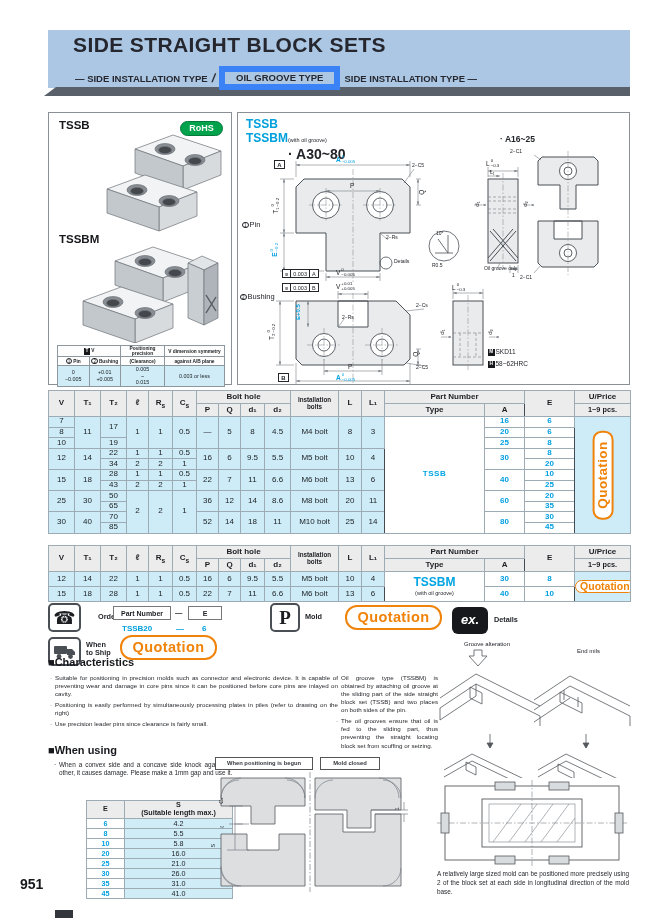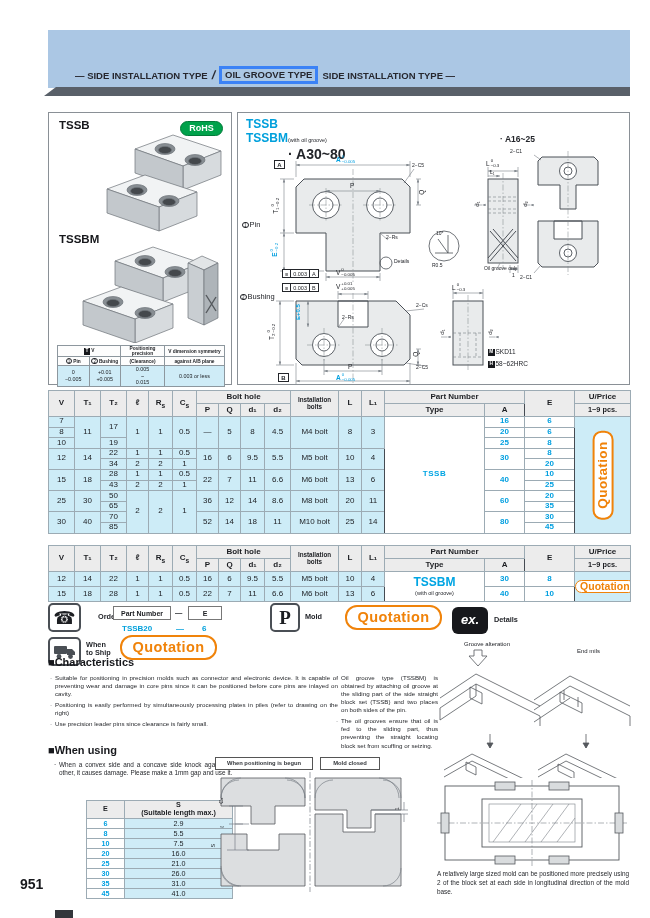--- a/index.html
+++ b/index.html
@@ -4,21 +4,21 @@
 <style>
 *{box-sizing:border-box;margin:0;padding:0}
 body{font-family:"Liberation Sans",sans-serif;color:#1c1e22;background:#fff}
 #page{position:relative;width:650px;height:918px;background:#fff;overflow:hidden}
 .abs{position:absolute}
 
 #banner{left:48px;top:30px;width:582px;height:58px;background:#abc7e4}
 #banner-strip{left:44px;top:87px;width:586px;height:9px;background:#596069;clip-path:polygon(0 100%,12px 0,100% 0,100% 100%)}
 #title{left:73px;top:33px;font-size:21px;font-weight:bold;color:#26272e;letter-spacing:.4px}
 #subtitle{left:75px;top:66px;font-size:9.5px;font-weight:bold;color:#26272e;display:flex;align-items:center;gap:4px}
-#subtitle .boxed{border:3px solid #3b82f6;padding:0 3px;line-height:12px}
+#subtitle .boxed{border:6px solid #3b82f6;padding:0 11px;line-height:12px}
 #subtitle .slash{font-size:12px;transform:skewX(-12deg)}
 
 .panel{border:1px solid #8a9096;background:#fff}
 #left-panel{left:48px;top:112px;width:184px;height:273px}
 #draw-panel{left:237px;top:112px;width:393px;height:273px}
 .plabel{position:absolute;font-weight:bold;font-size:11.5px;color:#17181c}
 #rohs{position:absolute;left:131px;top:8px;width:43px;height:15px;background:#00a24b;border:1px solid #017a39;border-radius:8px;color:#fff;font-weight:bold;font-size:9px;text-align:center;line-height:13px}
 
 #tol-table{position:absolute;left:8px;top:232px;border-collapse:collapse;table-layout:fixed;width:168px;border:1.2px solid #3f454c}
 #tol-table th,#tol-table td{border:0.8px solid #8d979e;font-size:4.8px;text-align:center;padding:0;overflow:hidden}
@@ -80,20 +80,21 @@
 #print-mark{position:absolute;left:55px;top:910px;width:18px;height:8px;background:#33363b}
 .serif{font-family:"Liberation Serif",serif}
 </style>
 </head>
 <body>
 
 <div id="page">
 
   <div id="banner" class="abs"></div>
   <div id="banner-strip" class="abs"></div>
+  <div id="title" class="abs">SIDE STRAIGHT BLOCK SETS</div>
   <div id="subtitle" class="abs">
     <span>— SIDE INSTALLATION TYPE</span>
     <span class="slash">/</span>
     <span class="boxed">OIL GROOVE TYPE</span>
     <span>SIDE INSTALLATION TYPE —</span>
   </div>
 
   <div id="left-panel" class="abs panel">
     <span class="plabel" style="left:10px;top:6px">TSSB</span>
     <div id="rohs">RoHS</div>
@@ -737,29 +738,29 @@
       </colgroup>
     <thead>
       <tr>
         <th>E</th>
         <th><span>S</span><br><span>(Suitable length max.)</span></th>
       </tr>
     </thead>
     <tbody>
       <tr>
           <td class="e">6</td>
-          <td class="s">2.9</td>
+          <td class="s">4.2</td>
         </tr>
       <tr>
           <td class="e">8</td>
           <td class="s">5.5</td>
         </tr>
       <tr>
           <td class="e">10</td>
-          <td class="s">7.5</td>
+          <td class="s">5.8</td>
         </tr>
       <tr>
           <td class="e">20</td>
           <td class="s">16.0</td>
         </tr>
       <tr>
           <td class="e">25</td>
           <td class="s">21.0</td>
         </tr>
       <tr>

